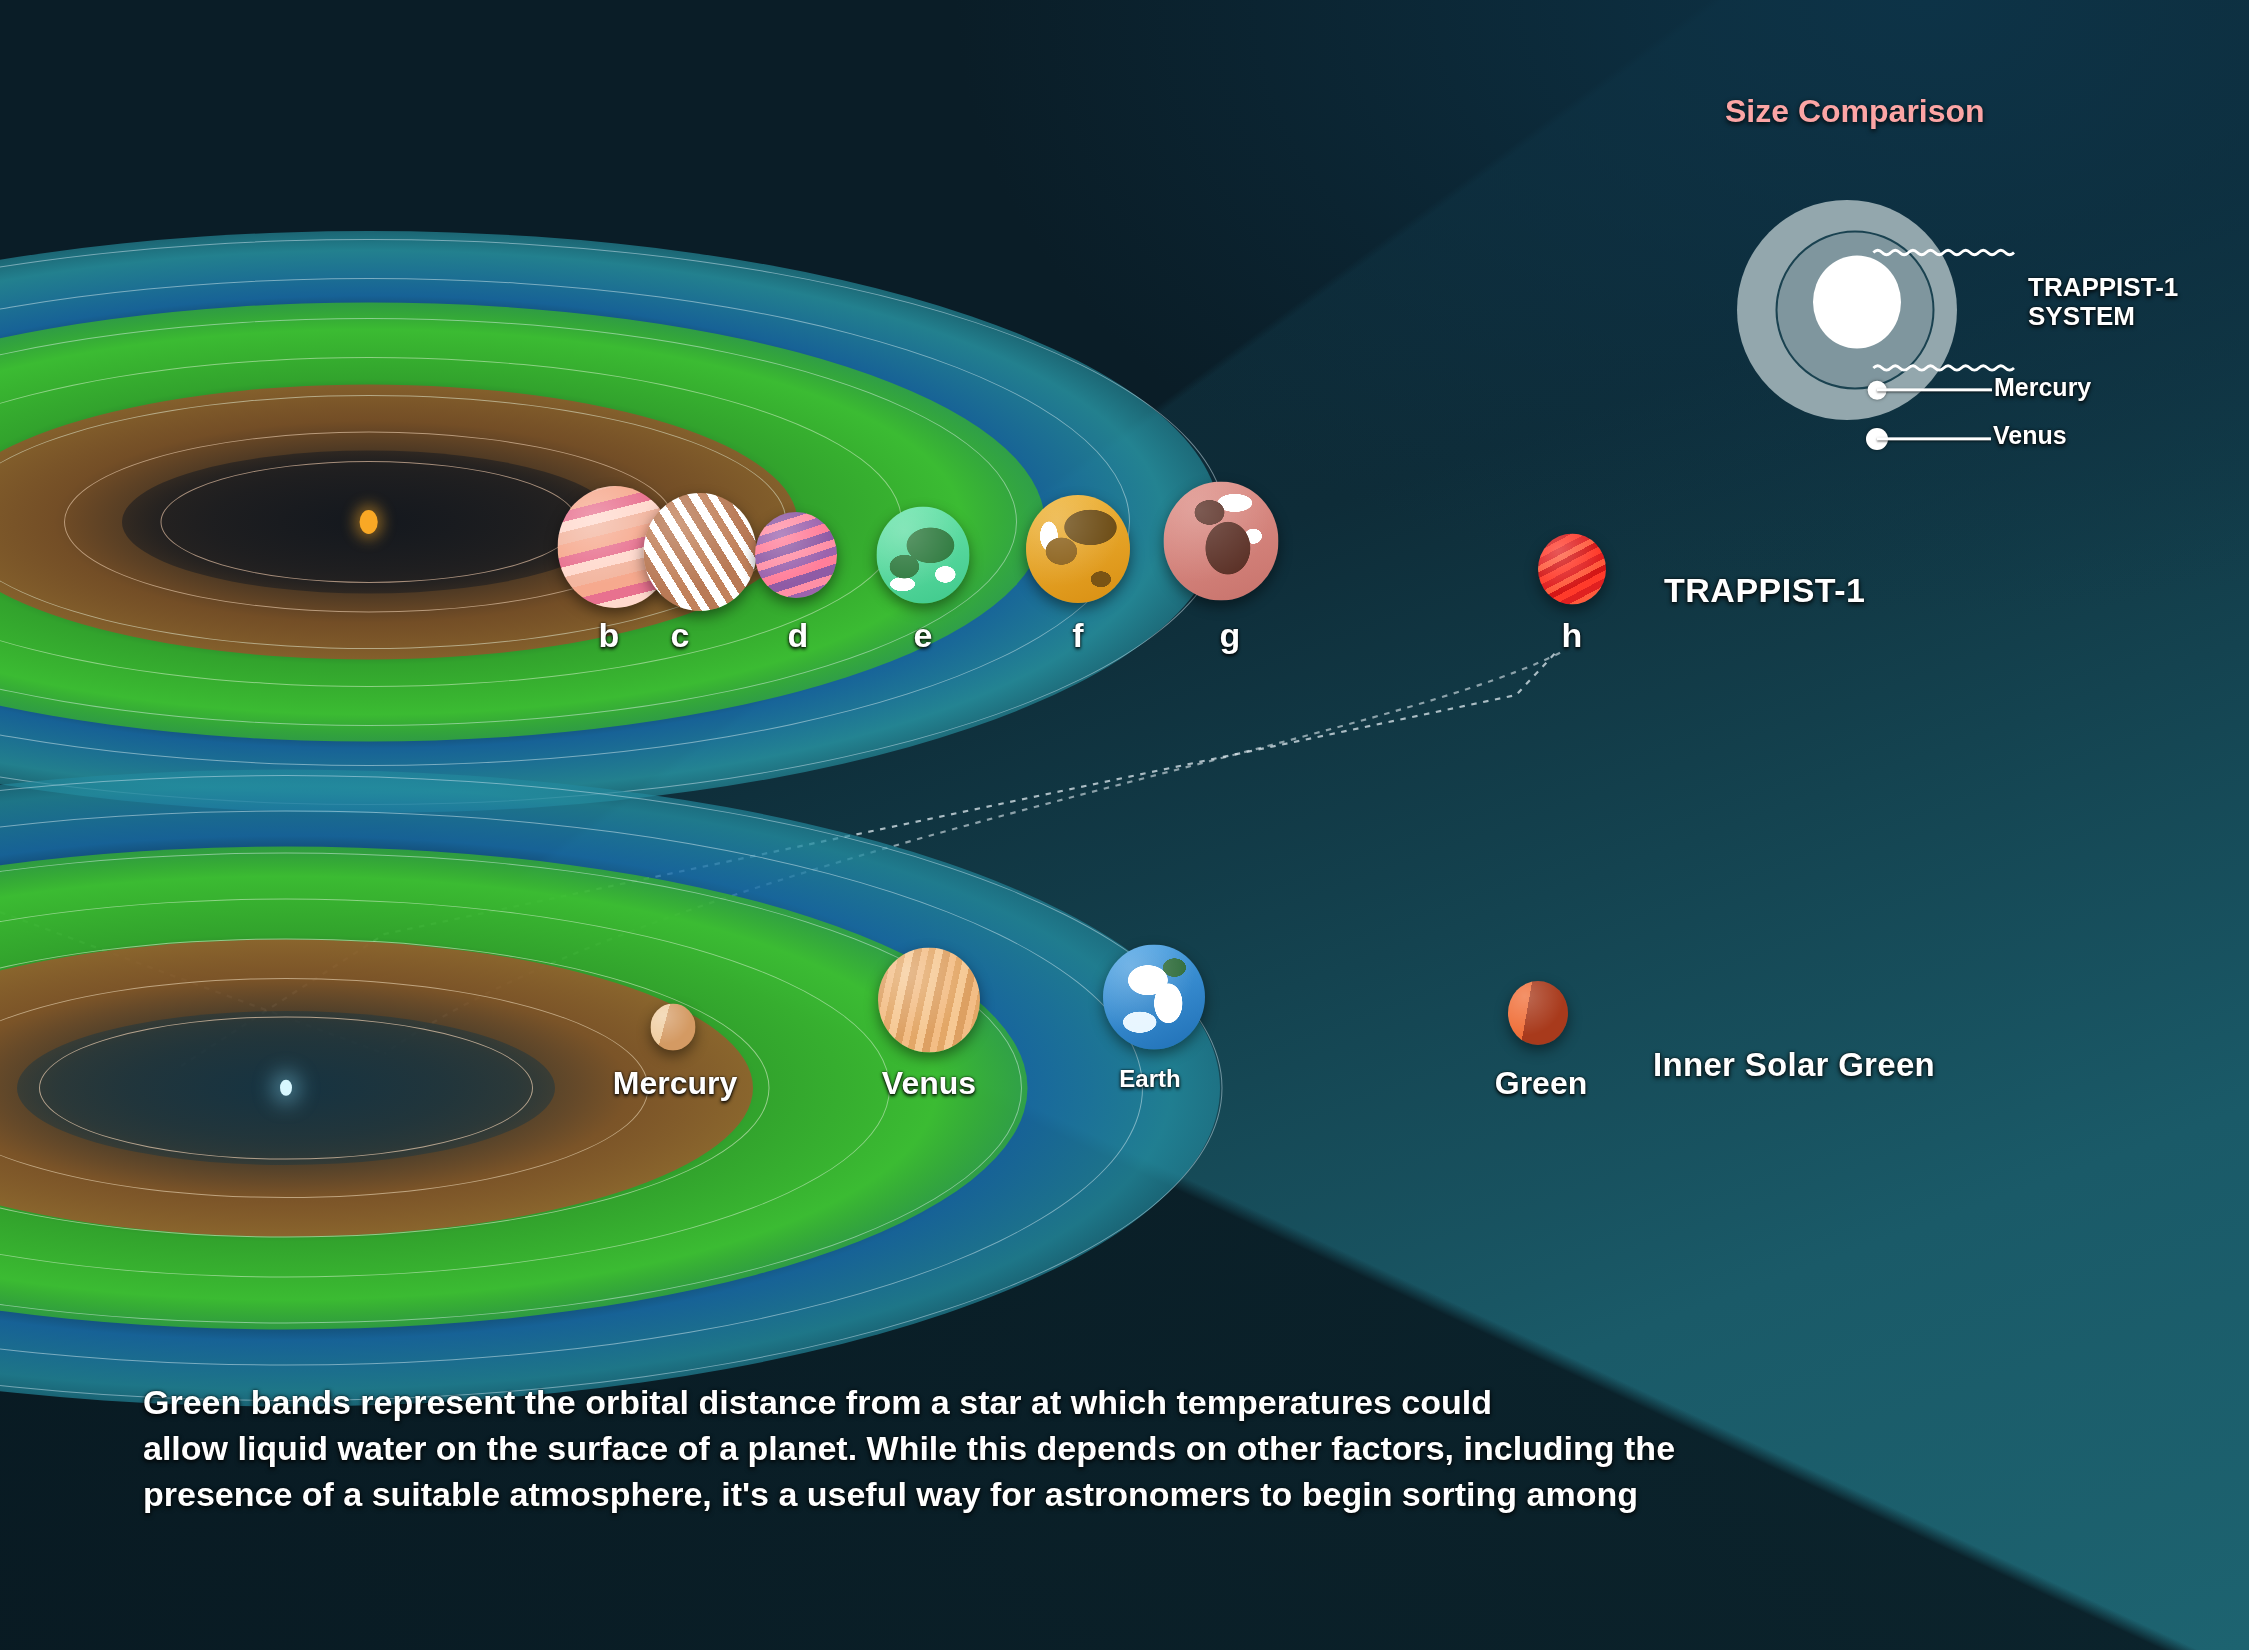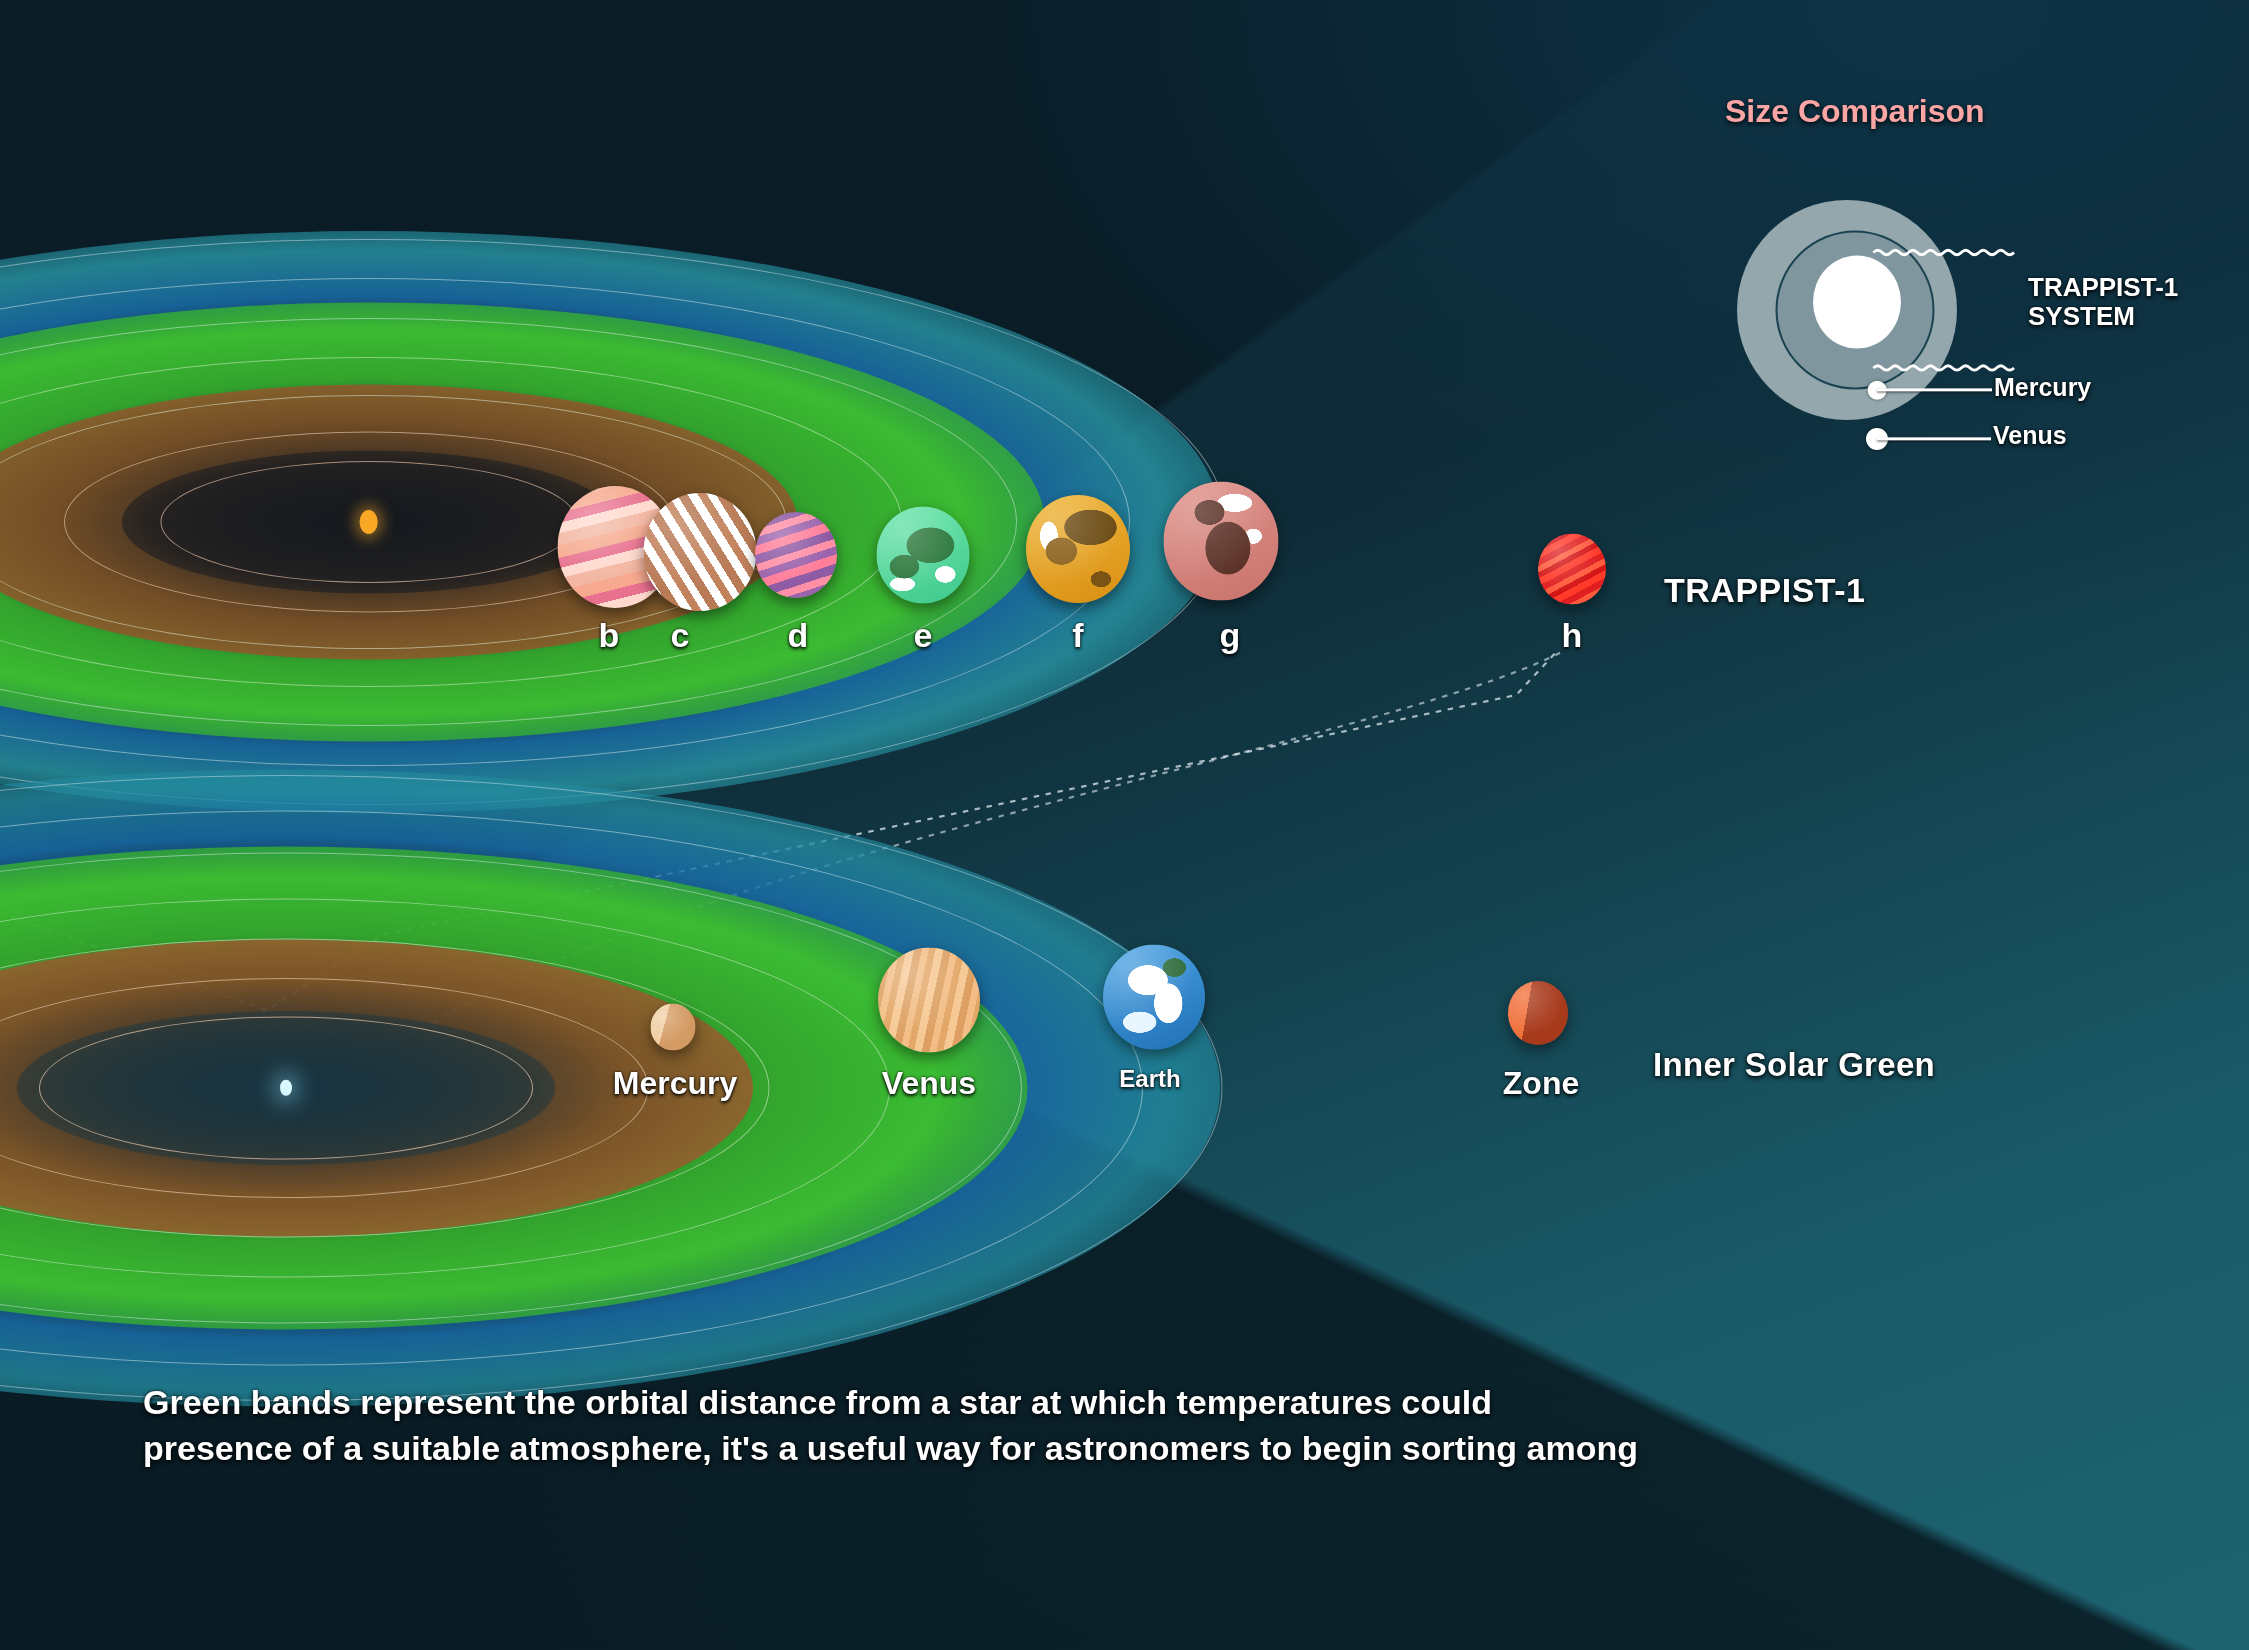--- a/index.html
+++ b/index.html
@@ -236,21 +236,21 @@
   </div>
   <div class="planet" style="left:1538px;top:1013px;width:60px;height:64px;
        background:
          radial-gradient(circle at 28% 24%, rgba(255,255,255,.24) 0%, rgba(255,255,255,0) 60%),
          linear-gradient(100deg,#f0703a 0 34%,#a83a1c 34% 100%);">
   </div>
 
   <span class="plabel" style="left:675px;top:1065px;font-size:32px;">Mercury</span>
   <span class="plabel" style="left:929px;top:1065px;font-size:32px;">Venus</span>
   <span class="plabel" style="left:1150px;top:1065px;font-size:24px;">Earth</span>
-  <span class="plabel" style="left:1541px;top:1065px;font-size:32px;">Zone</span>
+  <span class="plabel" style="left:1541px;top:1065px;font-size:32px;">Green</span>
 
   <span class="sysname" style="left:1653px;top:1046px;font-size:33px;letter-spacing:0.3px;">Inner Solar Green</span>
 
 
   <div style="position:absolute;left:1692px;top:82px;width:555px;height:385px;">
 
     <div class="sc-title" style="left:33px;top:11px;font-size:32px;">Size Comparison</div>
 
     <div class="sc-circle" style="left:155px;top:228px;width:220px;height:220px;background:#93a7ad;"></div>
     <div class="sc-circle" style="left:163px;top:228px;width:159px;height:159px;background:#7f969e;
@@ -275,17 +275,18 @@
     <div class="sc-leader" style="left:185px;top:308px;width:115px;"></div>
     <div class="sc-label" style="left:302px;top:291px;font-size:25px;">Mercury</div>
 
     <div class="sc-dot" style="left:185px;top:357px;width:22px;height:22px;"></div>
     <div class="sc-leader" style="left:185px;top:357px;width:114px;"></div>
     <div class="sc-label" style="left:301px;top:339px;font-size:25px;">Venus</div>
   </div>
 
   <div class="caption" style="left:143px;top:1379px;width:1966px;font-size:34px;line-height:1.36;">
     <div>Green bands represent the orbital distance from a star at which temperatures could</div>
+    <div>allow liquid water on the surface of a planet. While this depends on other factors, including the</div>
     <div>presence of a suitable atmosphere, it's a useful way for astronomers to begin sorting among</div>
   </div>
 
 </div>
 
 
 </body></html>

